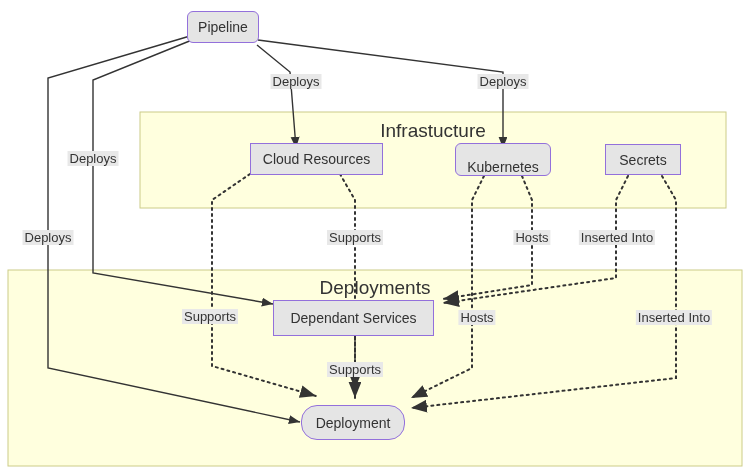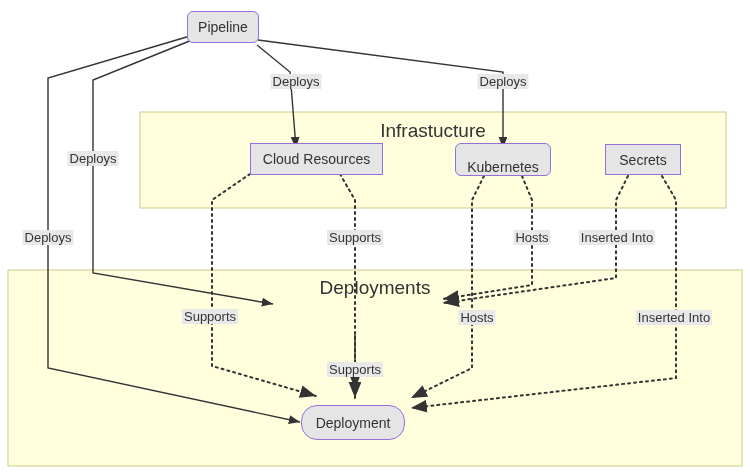--- a/index.html
+++ b/index.html
@@ -111,20 +111,23 @@
   </div>
 
   <div class="node rounded" style="left:455px; top:143px; width:96px; height:33px;align-items:flex-end;">
     <span>Kubernetes</span>
   </div>
 
   <div class="node square" style="left:605px; top:144px; width:76px; height:31px;">
     <span>Secrets</span>
   </div>
 
+  <div class="node square" style="left:273px; top:300px; width:161px; height:36px;">
+    <span>Dependant Services</span>
+  </div>
 
   <div class="node rounded" style="left:301px; top:405px; width:104px; height:35px;border-radius:16px;">
     <span>Deployment</span>
   </div>
 
   <div class="cluster-label" style="left:433px; top:120px;">Infrastucture</div>
 
   <div class="cluster-label" style="left:375px; top:277px;">Deployments</div>
 
   <div class="edge-label" style="left:296px; top:74px;">Deploys</div>

